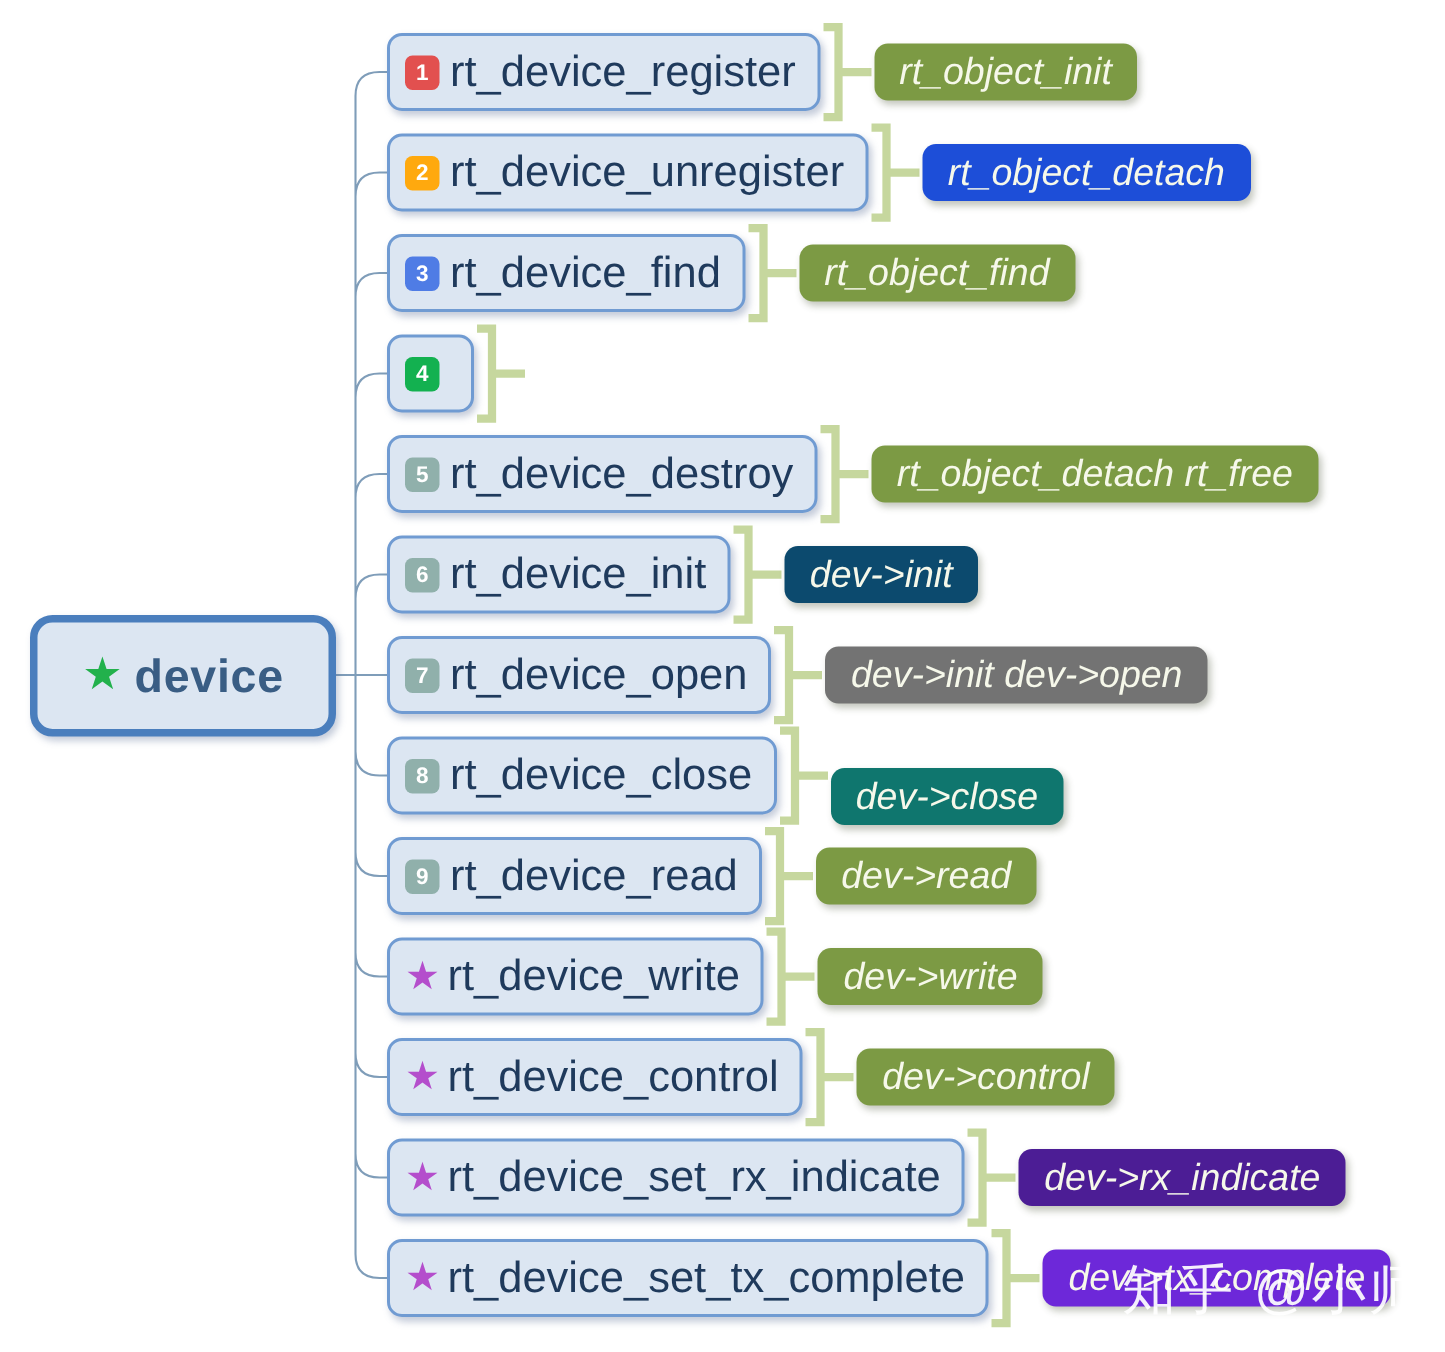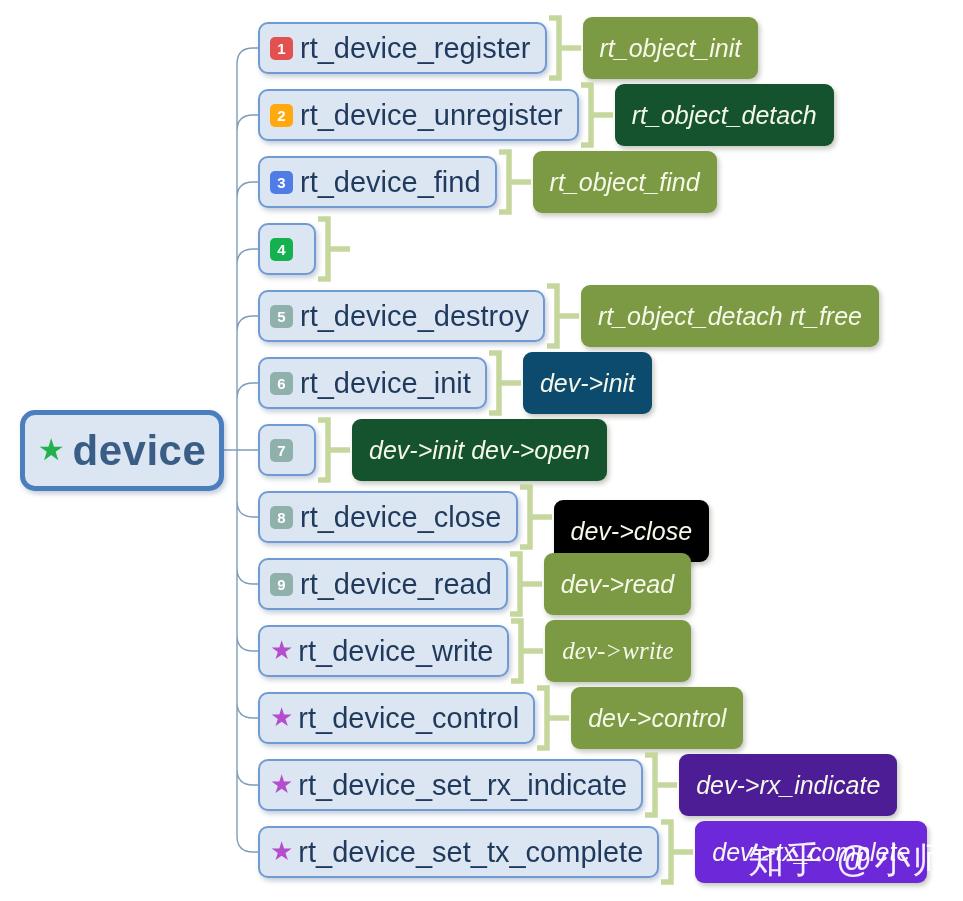--- a/index.html
+++ b/index.html
@@ -37,21 +37,21 @@
     gap: 8px;
     z-index: 1;
     box-shadow: 2px 3px 5px rgba(90,110,150,0.35);
   }
   .root-star {
     font-size: 30px;
     line-height: 1;
     transform: translateY(-1px);
   }
   .root-label {
-    font-size: 42px;
+    font-size: 31px;
     font-weight: bold;
     color: #395d84;
     letter-spacing: 0.5px;
   }
   
   .row {
     position: absolute;
     left: 258px;
     height: 52px;
     display: flex;
@@ -95,21 +95,21 @@
     font-size: 29px;
     color: #1f3a5c;
   }
   .brace {
     flex: none;
     display: block;
   }
   .impl-label {
     display: flex;
     align-items: center;
-    height: 62px;
+    height: 38px;
     box-sizing: border-box;
     border-radius: 9px;
     padding: 0 17px;
     box-shadow: 2px 3px 5px rgba(60,70,40,0.30);
     white-space: nowrap;
     flex: none;
   }
   .impl-text {
     font-size: 25px;
     font-style: italic;
@@ -154,21 +154,21 @@
         </div>
       </div>
       <div class="row" style="top: 89px;">
         <div class="api-node">
           <span class="badge" style="background: rgb(255, 169, 14);">2</span>
           <span class="api-label">rt_device_unregister</span>
         </div>
         <svg class="brace" width="36" height="68" viewBox="0 0 36 68">
           <path d="M2,4 L12,4 L12,64 L2,64 M12,34 L34,34" fill="none" stroke="#c6d79e" stroke-width="5.5"></path>
         </svg>
-        <div class="impl-label" style="background: #14532d;">
+        <div class="impl-label" style="background: #1d4ed8;">
           <span class="impl-text">rt_object_detach</span>
         </div>
       </div>
       <div class="row" style="top: 156px;">
         <div class="api-node">
           <span class="badge" style="background: rgb(79, 124, 229);">3</span>
           <span class="api-label">rt_device_find</span>
         </div>
         <svg class="brace" width="36" height="68" viewBox="0 0 36 68">
           <path d="M2,4 L12,4 L12,64 L2,64 M12,34 L34,34" fill="none" stroke="#c6d79e" stroke-width="5.5"></path>
@@ -205,37 +205,38 @@
         <svg class="brace" width="36" height="68" viewBox="0 0 36 68">
           <path d="M2,4 L12,4 L12,64 L2,64 M12,34 L34,34" fill="none" stroke="#c6d79e" stroke-width="5.5"></path>
         </svg>
         <div class="impl-label" style="background: #0c4a6e;">
           <span class="impl-text">dev-&gt;init</span>
         </div>
       </div>
       <div class="row" style="top: 424px;">
         <div class="api-node">
           <span class="badge" style="background: rgb(144, 176, 171);">7</span>
-        </div>
-        <svg class="brace" width="36" height="68" viewBox="0 0 36 68">
-          <path d="M2,4 L12,4 L12,64 L2,64 M12,34 L34,34" fill="none" stroke="#c6d79e" stroke-width="5.5"></path>
-        </svg>
-        <div class="impl-label" style="background: #14532d;">
+          <span class="api-label">rt_device_open</span>
+        </div>
+        <svg class="brace" width="36" height="68" viewBox="0 0 36 68">
+          <path d="M2,4 L12,4 L12,64 L2,64 M12,34 L34,34" fill="none" stroke="#c6d79e" stroke-width="5.5"></path>
+        </svg>
+        <div class="impl-label" style="background: #737373;">
           <span class="impl-text">dev-&gt;init dev-&gt;open</span>
         </div>
       </div>
       <div class="row" style="top: 491px;">
         <div class="api-node">
           <span class="badge" style="background: rgb(144, 176, 171);">8</span>
           <span class="api-label">rt_device_close</span>
         </div>
         <svg class="brace" width="36" height="68" viewBox="0 0 36 68">
           <path d="M2,4 L12,4 L12,64 L2,64 M12,34 L34,34" fill="none" stroke="#c6d79e" stroke-width="5.5"></path>
         </svg>
-        <div class="impl-label" style="background: #000000; margin-top: 28px;">
+        <div class="impl-label" style="background: #0f766e; margin-top: 28px;">
           <span class="impl-text">dev-&gt;close</span>
         </div>
       </div>
       <div class="row" style="top: 558px;">
         <div class="api-node">
           <span class="badge" style="background: rgb(144, 176, 171);">9</span>
           <span class="api-label">rt_device_read</span>
         </div>
         <svg class="brace" width="36" height="68" viewBox="0 0 36 68">
           <path d="M2,4 L12,4 L12,64 L2,64 M12,34 L34,34" fill="none" stroke="#c6d79e" stroke-width="5.5"></path>
@@ -245,21 +246,21 @@
         </div>
       </div>
       <div class="row" style="top: 625px;">
         <div class="api-node">
           <span class="node-star" style="color: rgb(180, 78, 204);">★</span>
           <span class="api-label">rt_device_write</span>
         </div>
         <svg class="brace" width="36" height="68" viewBox="0 0 36 68">
           <path d="M2,4 L12,4 L12,64 L2,64 M12,34 L34,34" fill="none" stroke="#c6d79e" stroke-width="5.5"></path>
         </svg>
-        <div class="impl-label" style="background: rgb(124, 154, 68); font-family: Liberation Serif, serif;">
+        <div class="impl-label" style="background: rgb(124, 154, 68);">
           <span class="impl-text">dev-&gt;write</span>
         </div>
       </div>
       <div class="row" style="top: 692px;">
         <div class="api-node">
           <span class="node-star" style="color: rgb(180, 78, 204);">★</span>
           <span class="api-label">rt_device_control</span>
         </div>
         <svg class="brace" width="36" height="68" viewBox="0 0 36 68">
           <path d="M2,4 L12,4 L12,64 L2,64 M12,34 L34,34" fill="none" stroke="#c6d79e" stroke-width="5.5"></path>

